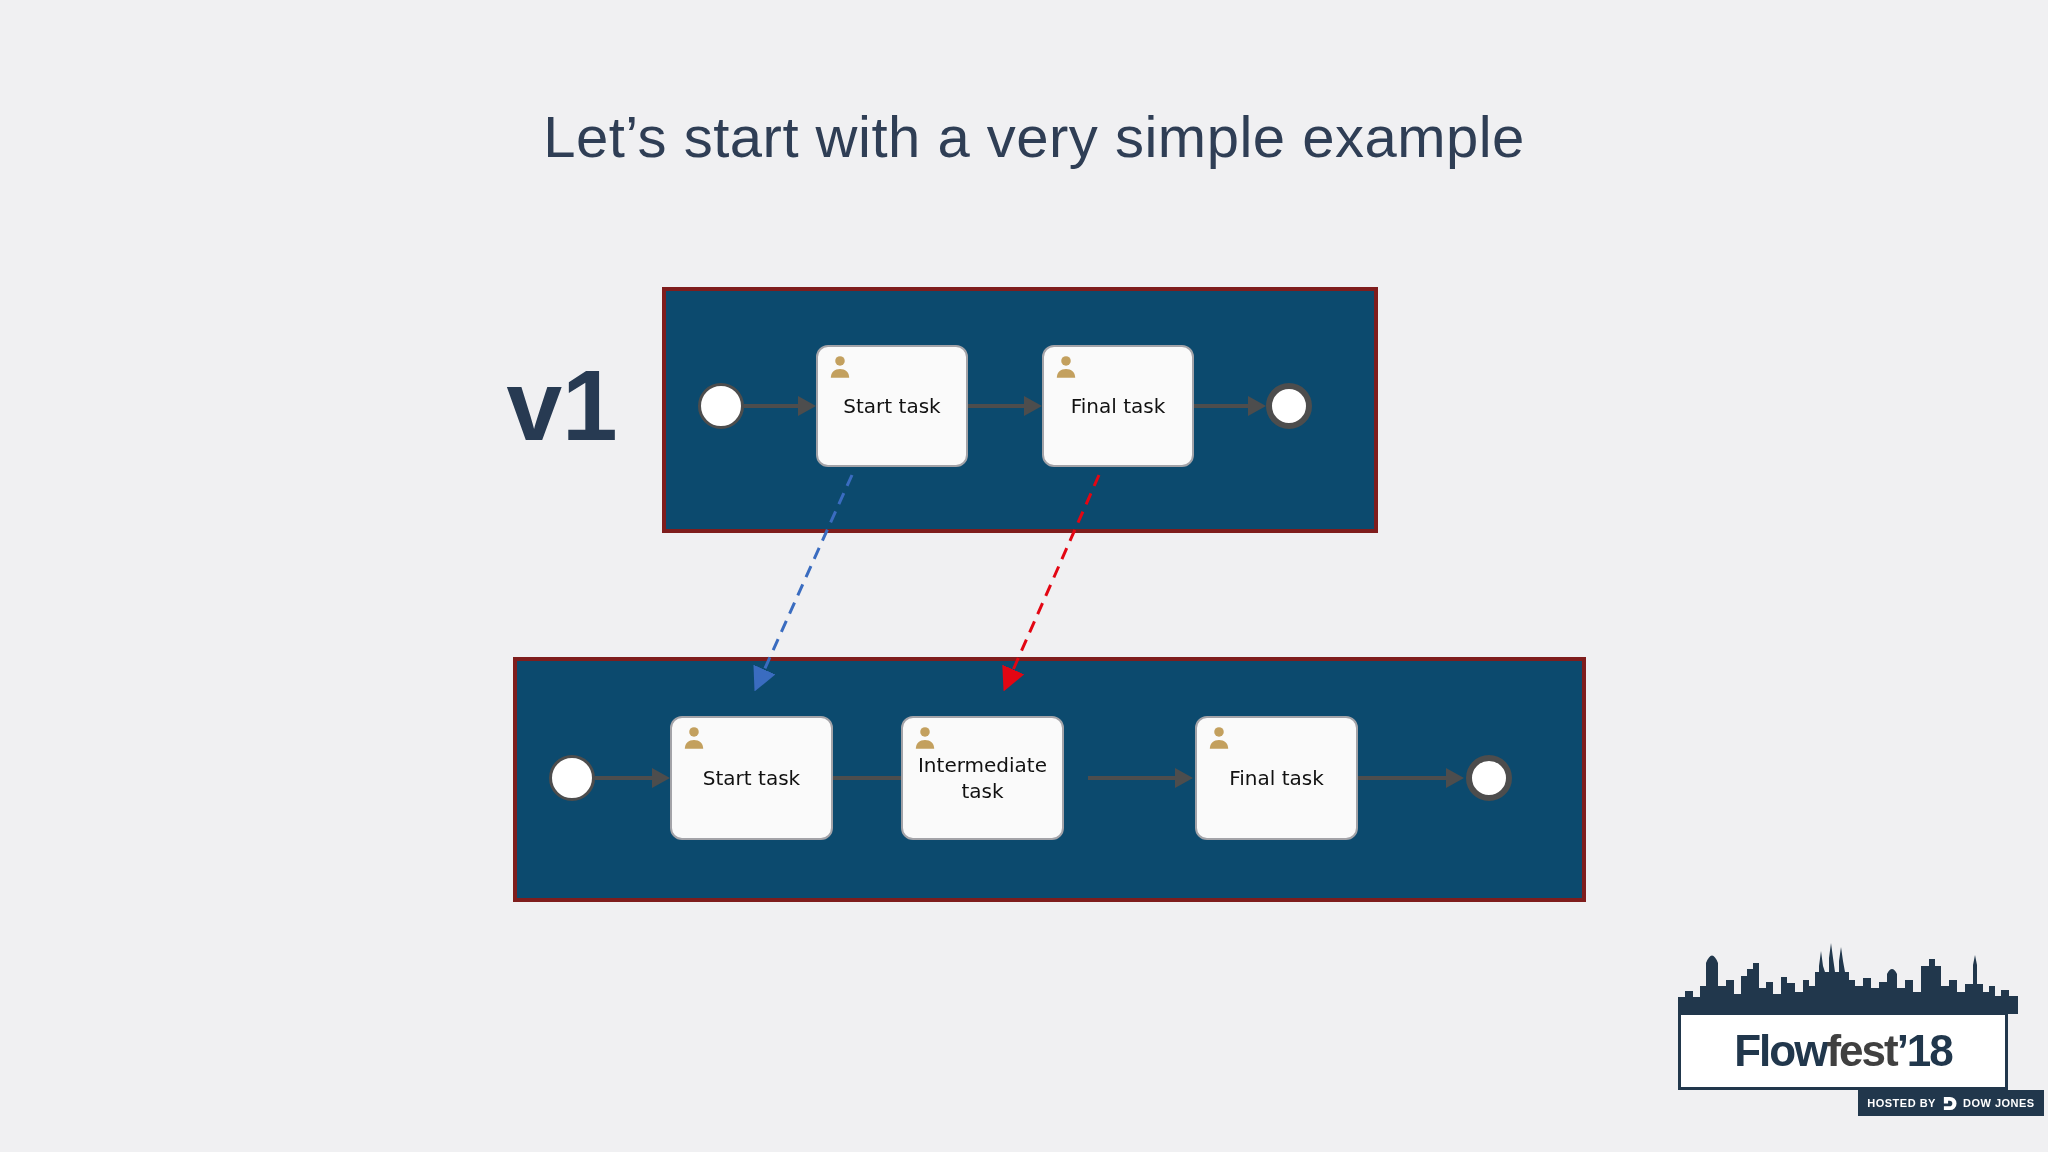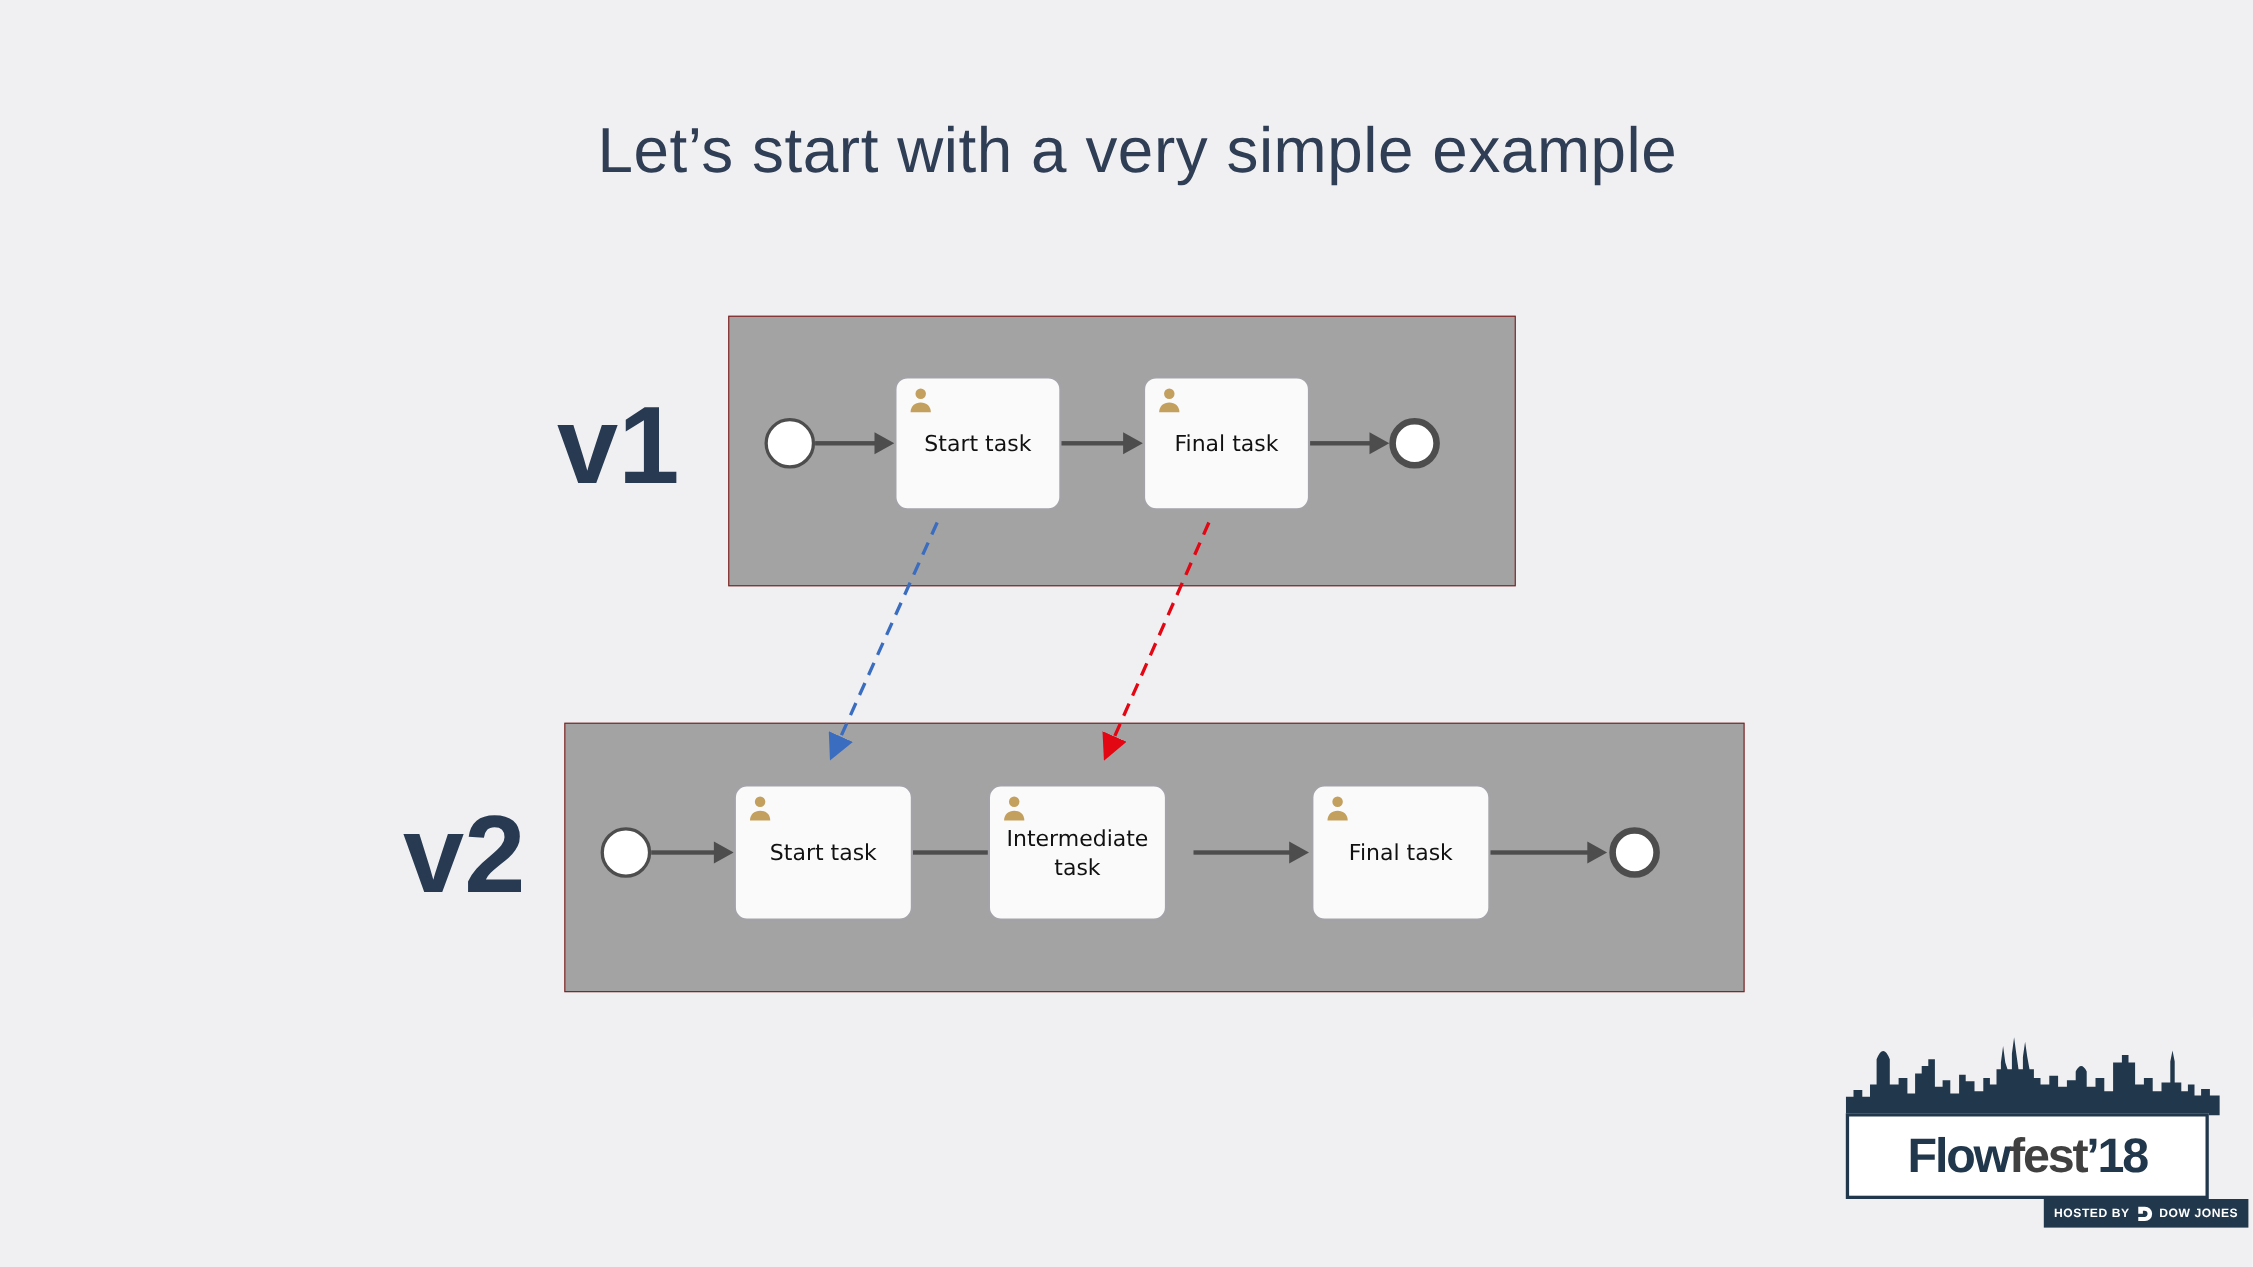--- a/index.html
+++ b/index.html
@@ -34,22 +34,22 @@
     font-size: 100px;
     font-weight: 700;
     color: #273a52;
     line-height: 1;
   }
   .version-label.v1 { left: 482px; top: 355px; }
   .version-label.v2 { left: 342px; top: 727px; }
 
   .panel {
     position: absolute;
-    background: #a3a3a3;
-    border: 1px solid #7f1d1d;
+    background: #0c4a6e;
+    border: 4px solid #7f1d1d;
   }
   .panel.v1 { left: 662px; top: 287px; width: 716px; height: 246px; }
   .panel.v2 { left: 513px; top: 657px; width: 1073px; height: 245px; }
 
   .event-circle {
     position: absolute;
     width: 46px;
     height: 46px;
     border-radius: 50%;
     background: #ffffff;
@@ -176,21 +176,20 @@
       </svg>
       <span>Final task</span>
     </div>
 
     <div class="seq-line" style="left:528px; top:113px; width:56px;"></div>
     <div class="seq-head" style="left:582px; top:105px;"></div>
 
     <div class="event-circle end" style="left:600px; top:92px;"></div>
   </div>
 
-  <div class="version-label v2">v2</div>
 
   <div class="panel v2">
     <div class="event-circle start" style="left:32px; top:94px;"></div>
 
     <div class="seq-line" style="left:78px; top:115px; width:59px;"></div>
     <div class="seq-head" style="left:135px; top:107px;"></div>
 
     <div class="task-box" style="left:153px;">
       <svg class="user-icon" viewBox="0 0 24 24">
         <circle cx="12" cy="6.4" r="4.4" fill="#c3a05e"></circle>

